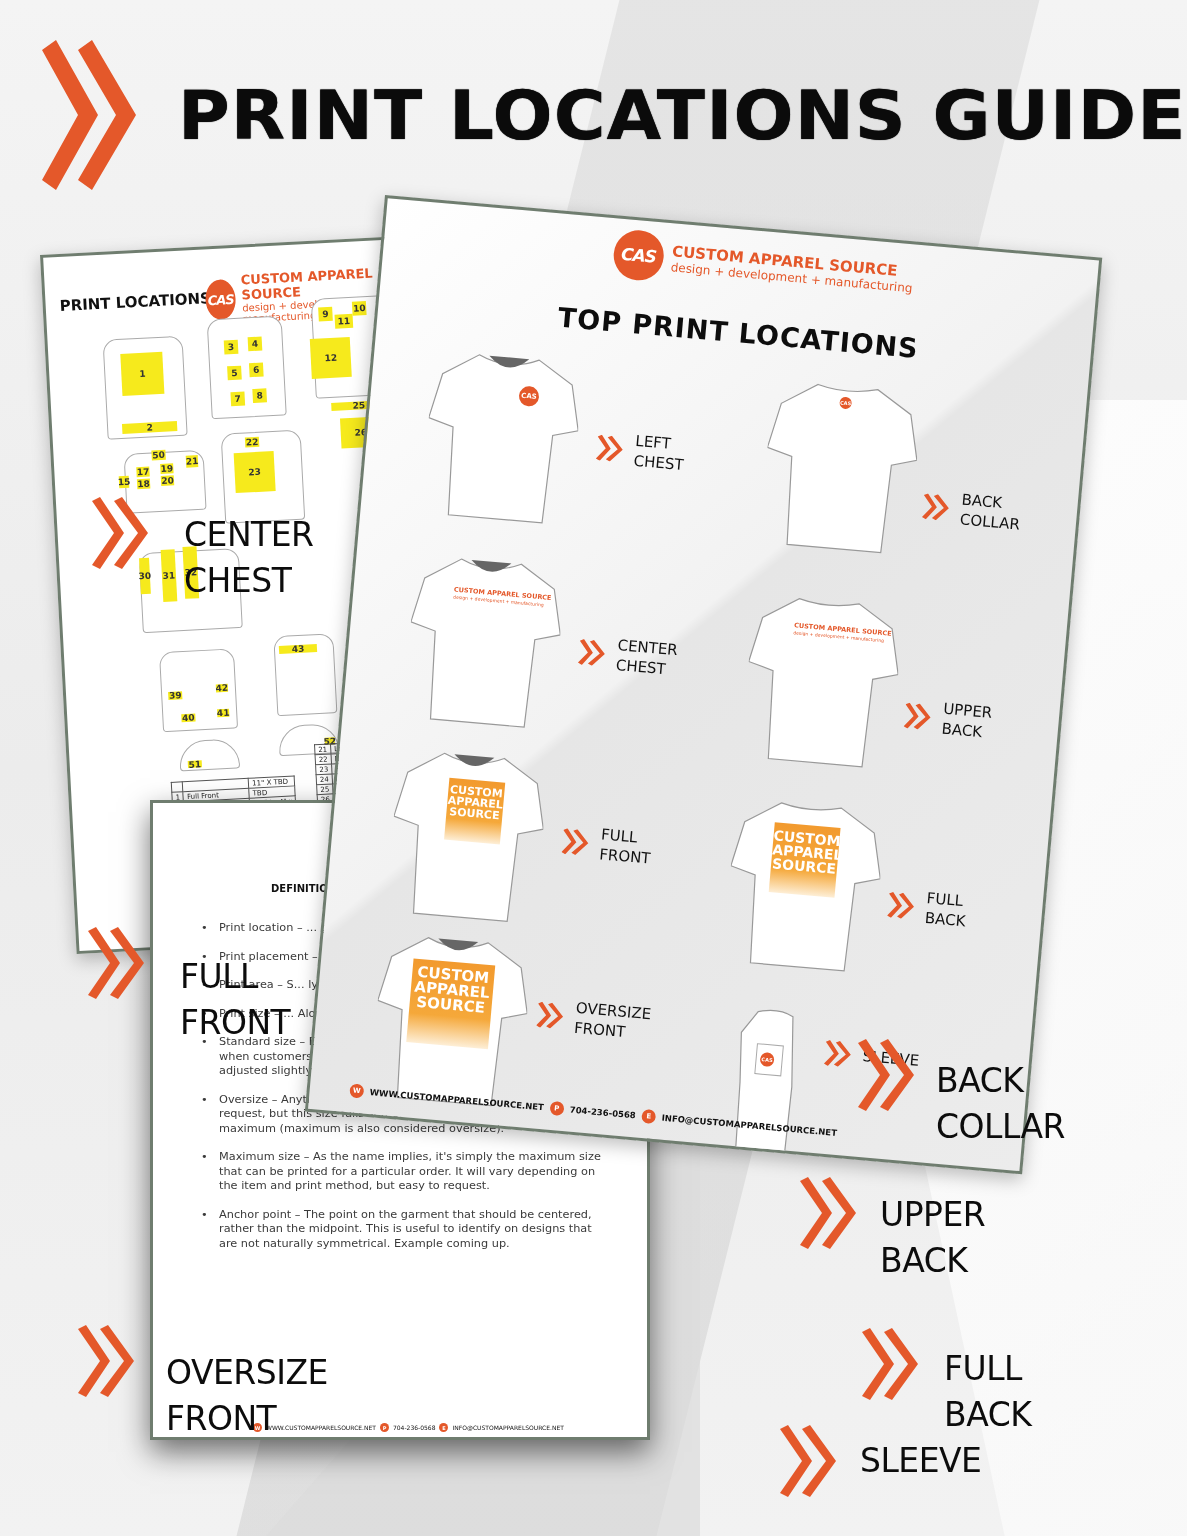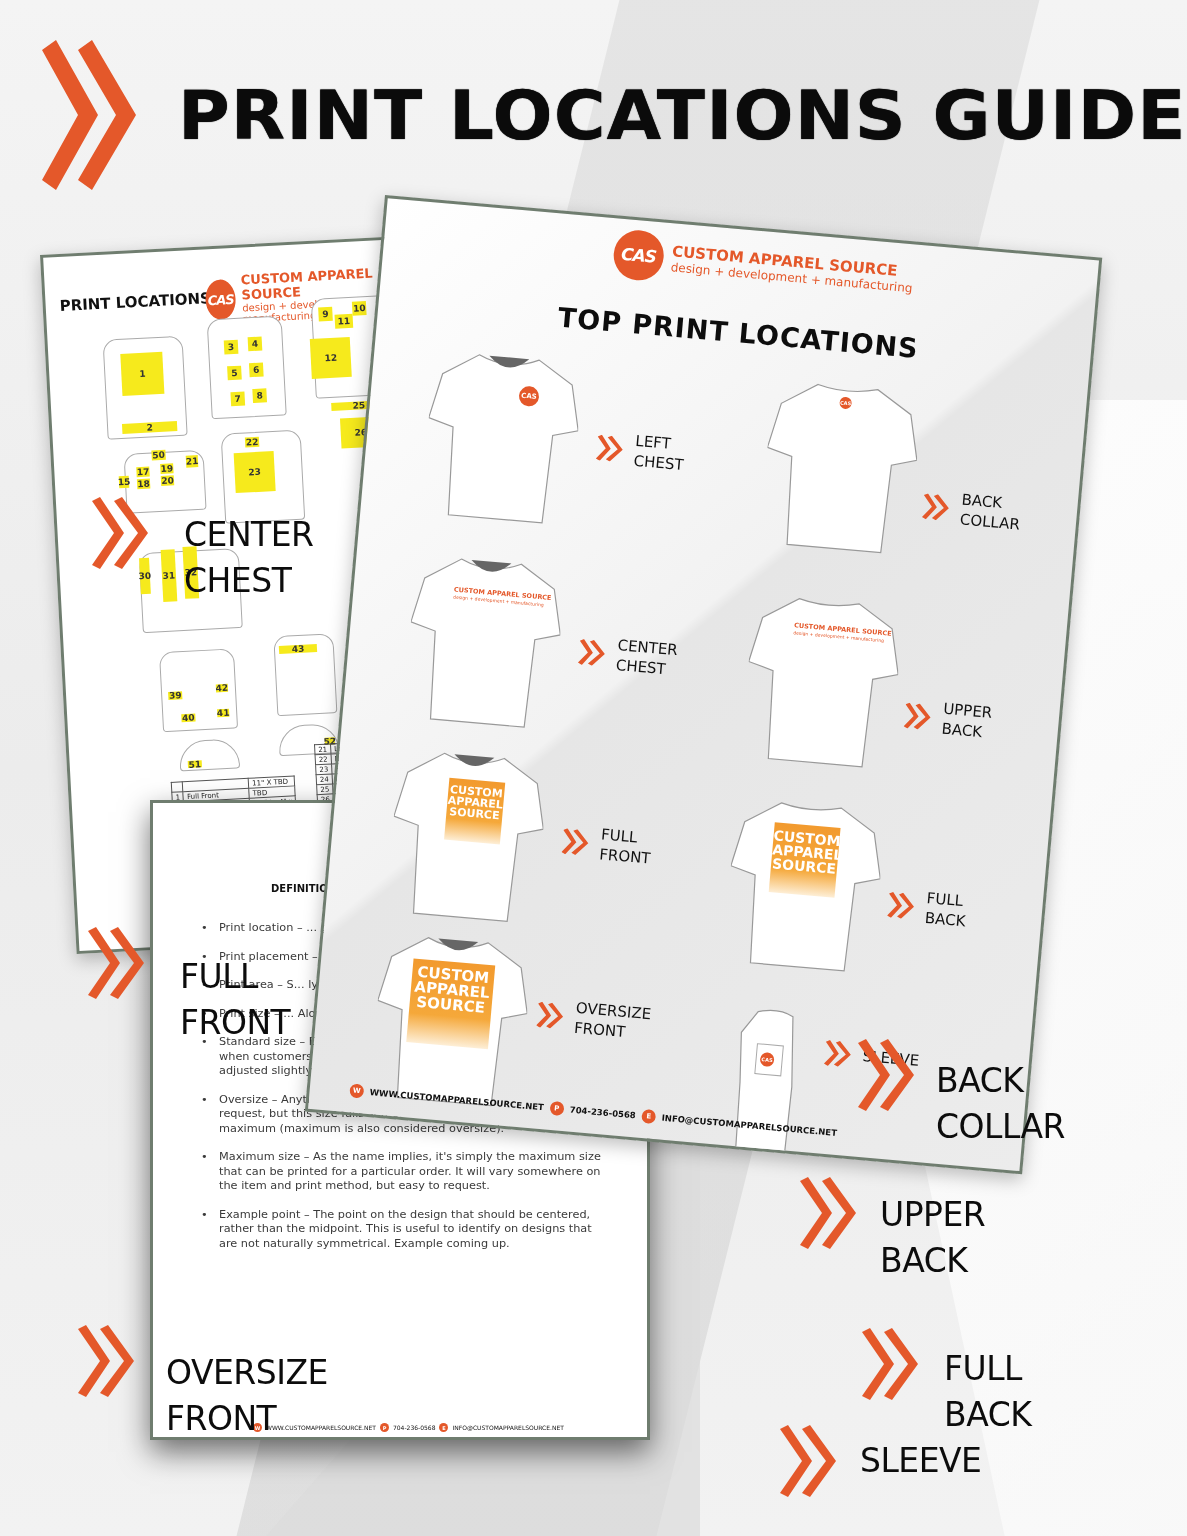--- a/index.html
+++ b/index.html
@@ -252,22 +252,22 @@
 
 <div class="sheet sheet-def">
   <div class="def-heading">DEFINITIONS</div>
   <ul class="def-list">
     <li>Print location – ... garment. The p... location. It can...</li>
     <li>Print placement – ... This can typic... size of the ga...</li>
     <li>Print area – S... ly, it's the su... ant when it...</li>
     <li>Print size – ... Along with... highly recommend de...</li>
     <li>Standard size – Each print location has a standard size that we use when customers don't request a particular size. This may be adjusted slightly based on the design and garments.</li>
     <li>Oversize – Anything bigger than standard. It's not a common request, but this size falls somewhere between standard and maximum (maximum is also considered oversize).</li>
-    <li>Maximum size – As the name implies, it's simply the maximum size that can be printed for a particular order.  It will vary somewhere on the item and print method, but easy to request.</li>
-    <li>Example point – The point on the design that should be centered, rather than the midpoint. This is useful to identify on designs that are not naturally symmetrical. Example coming up.</li>
+    <li>Maximum size – As the name implies, it's simply the maximum size that can be printed for a particular order.  It will vary depending on the item and print method, but easy to request.</li>
+    <li>Anchor point – The point on the garment that should be centered, rather than the midpoint. This is useful to identify on designs that are not naturally symmetrical. Example coming up.</li>
   </ul>
   <div class="def-footer">
     <span class="dot">W</span>
     <span>WWW.CUSTOMAPPARELSOURCE.NET</span>
     <span class="dot">P</span>
     <span>704-236-0568</span>
     <span class="dot">E</span>
     <span>INFO@CUSTOMAPPARELSOURCE.NET</span>
   </div>
 </div>

